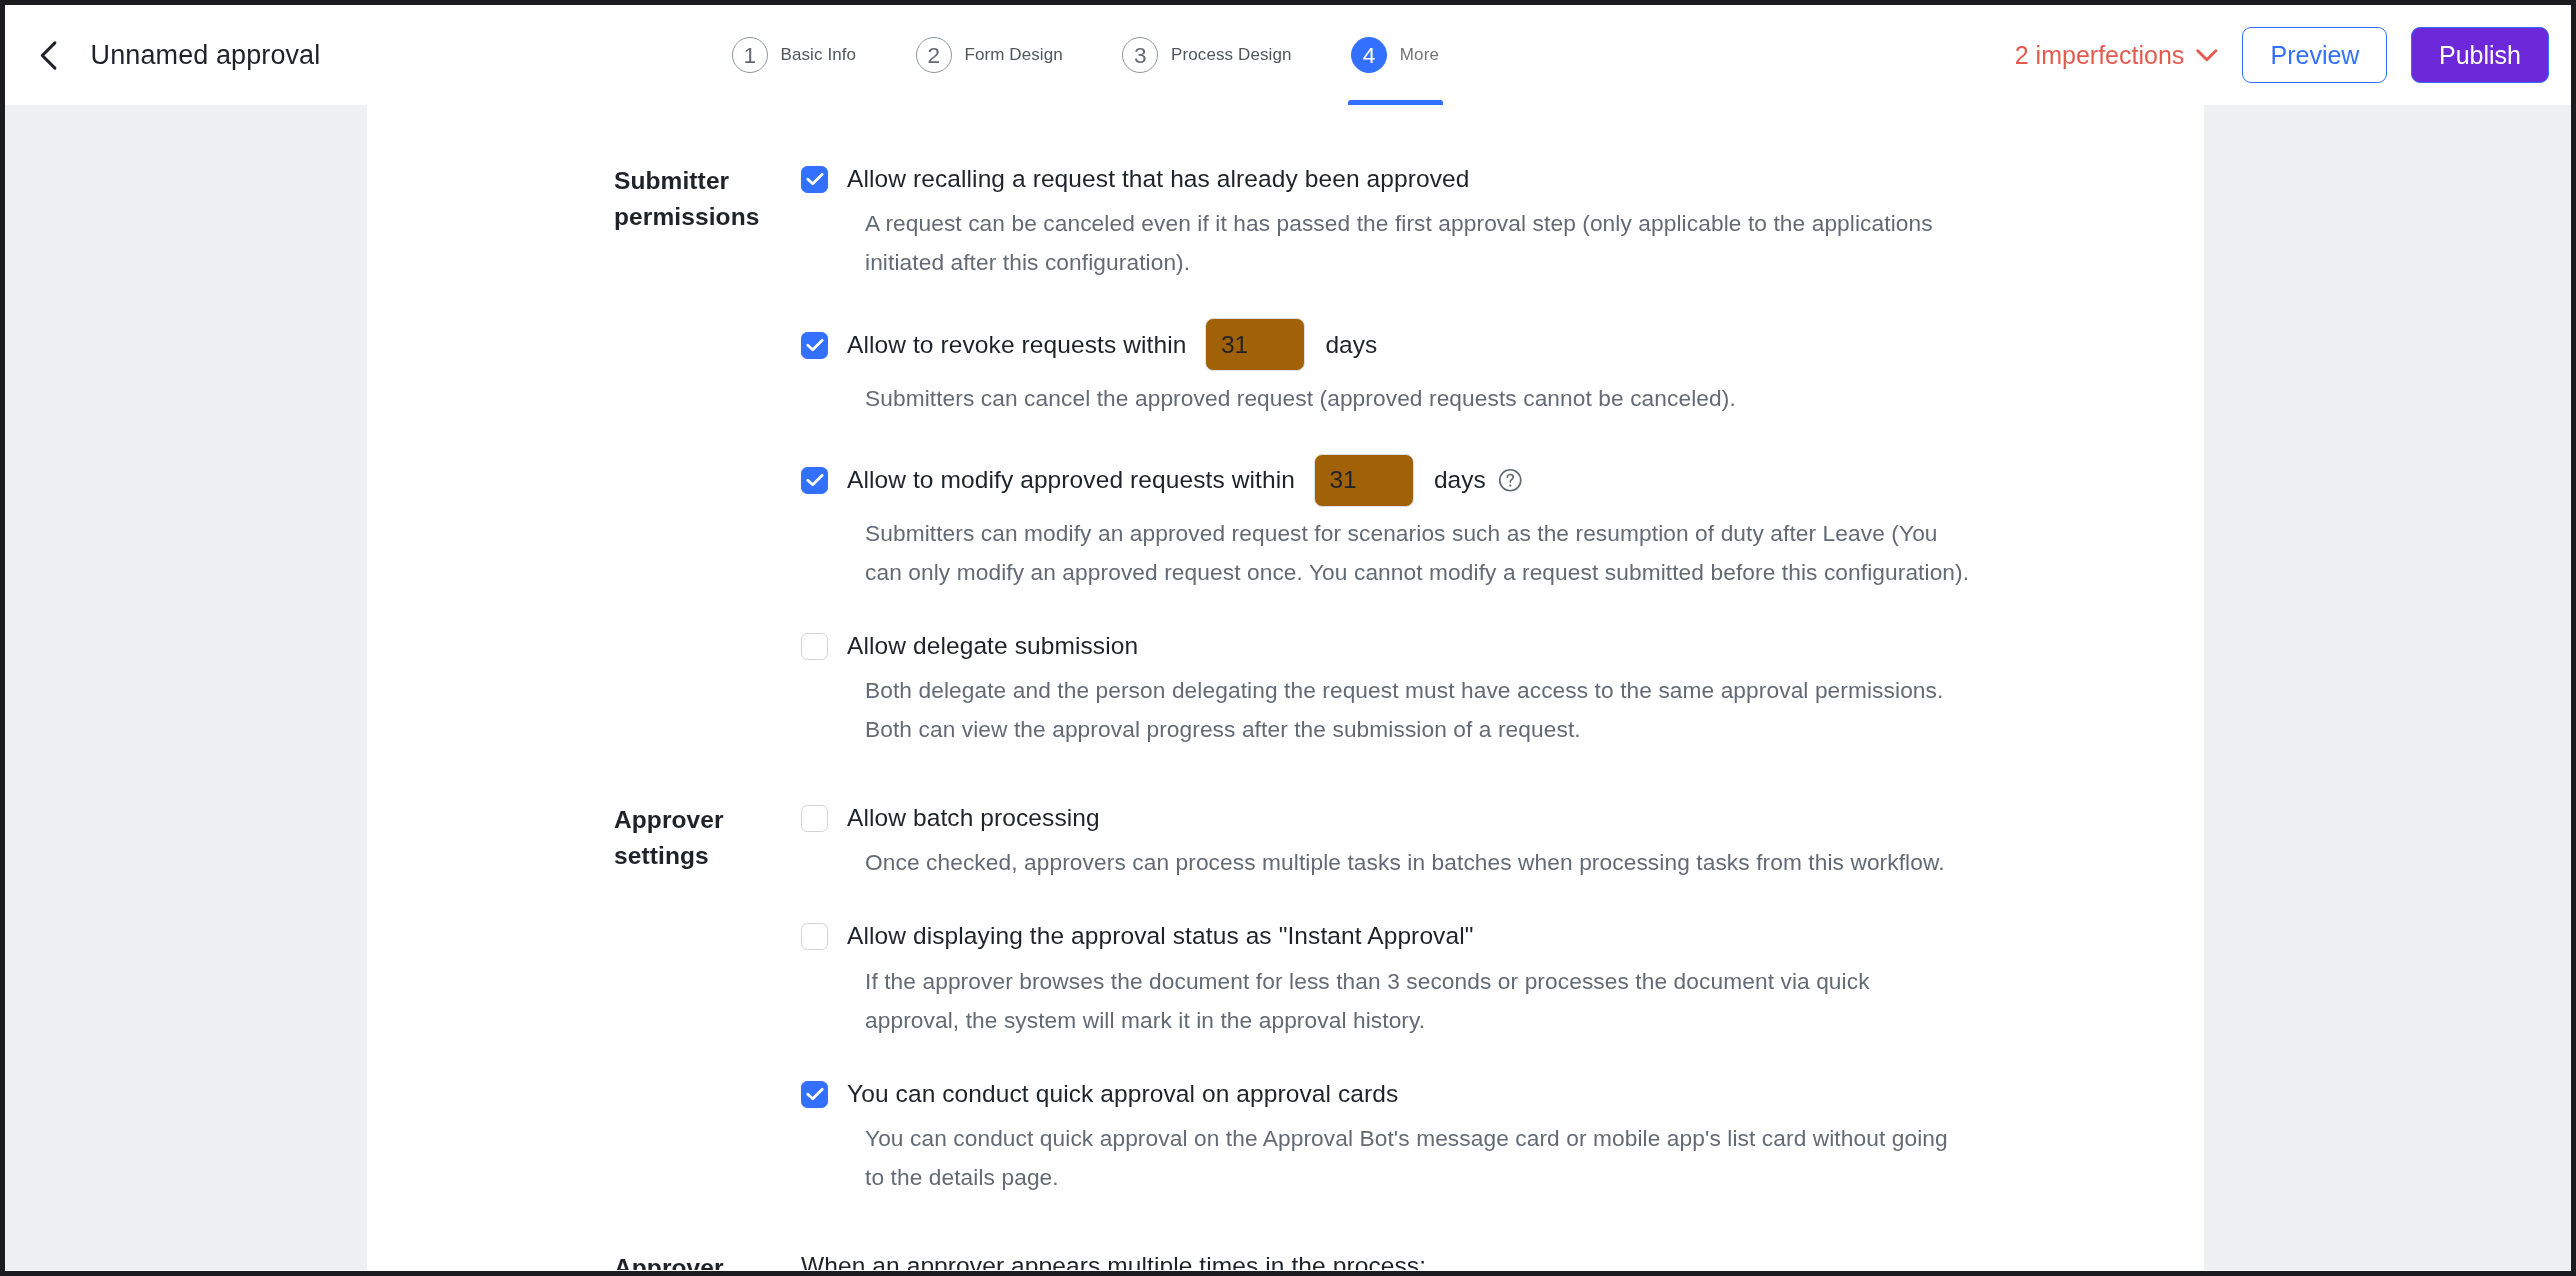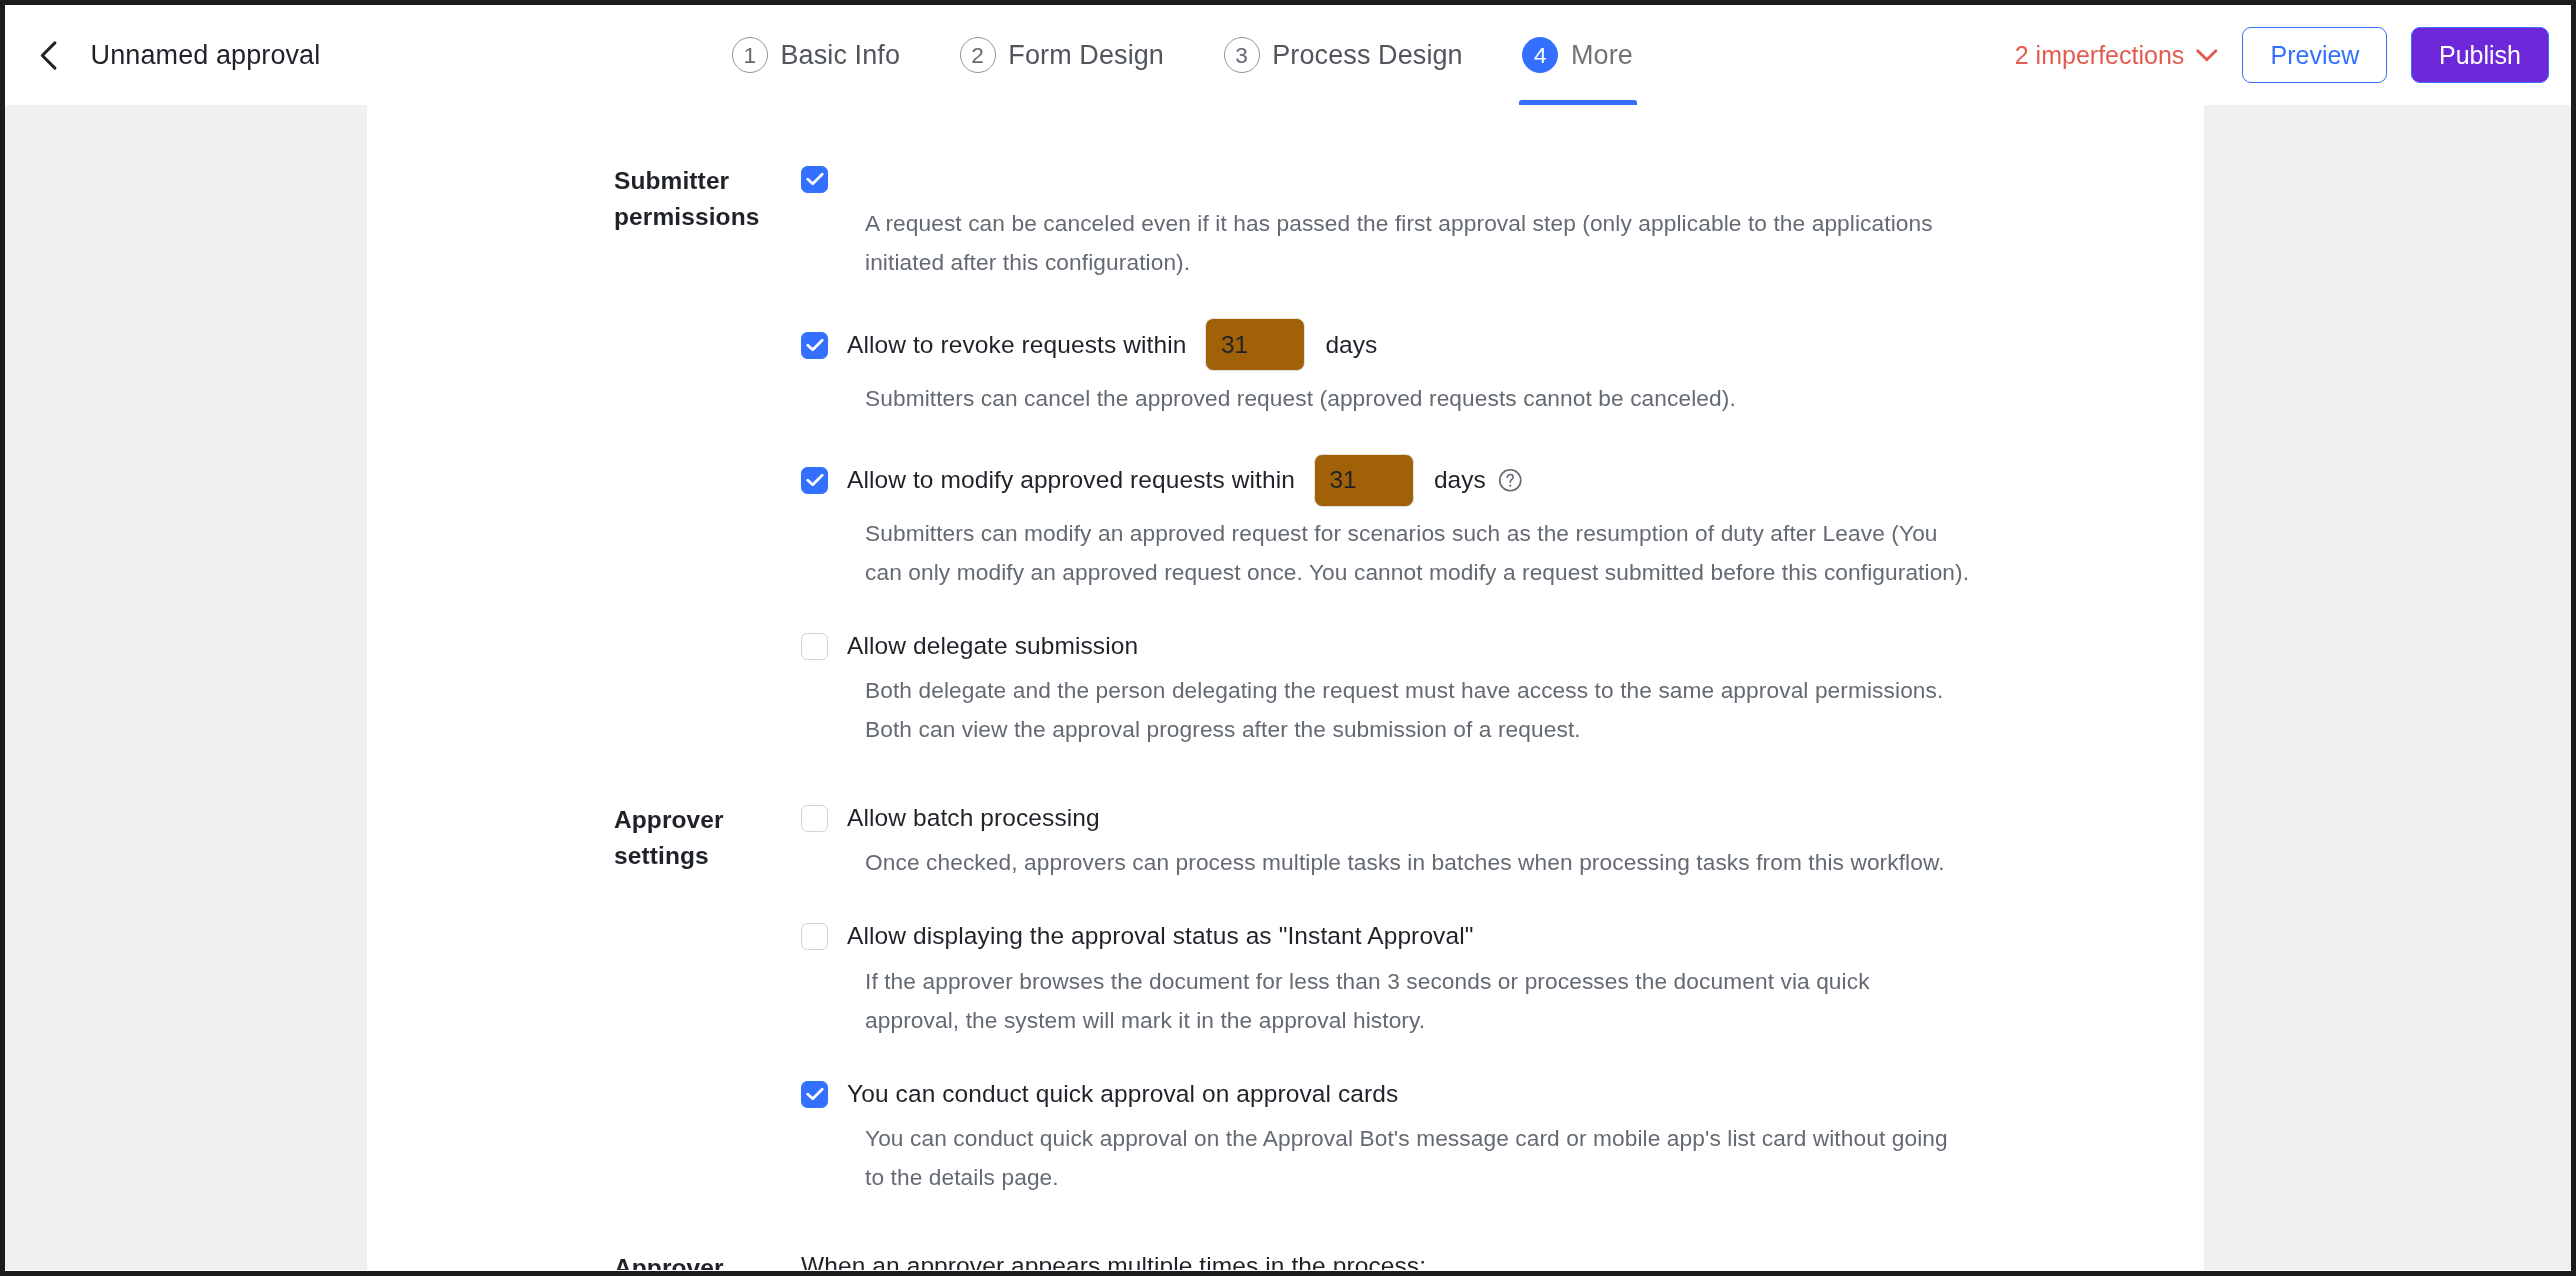--- a/index.html
+++ b/index.html
@@ -89,21 +89,21 @@
     align-items: center;
     justify-content: center;
     font-size: 22.7px;
     line-height: 1;
     border: 1.8px solid #8f959e;
     color: #646a73;
     flex-shrink: 0;
   }
 
   .tab-label {
-    font-size: 27px;
+    font-size: 17px;
     color: #51565d;
     white-space: nowrap;
     letter-spacing: 0.1px;
   }
 
   .tab.active .tab-num {
     background: #3370ff;
     border-color: #3370ff;
     color: #ffffff;
     font-weight: normal;
@@ -381,20 +381,21 @@
 
             <div class="opt-row">
               <div class="opt-main">
                 <span class="cbox checked">
                   <span>
                     <svg width="18" height="14.5" viewBox="0 0 20 16" fill="none">
                       <path d="M2 8 L7.5 13 L18 2.5" stroke="#ffffff" stroke-width="3" stroke-linecap="round" stroke-linejoin="round"></path>
                     </svg>
                   </span>
                 </span>
+                <span class="opt-label">Allow recalling a request that has already been approved</span>
               </div>
               <div class="opt-desc">A request can be canceled even if it has passed the first approval step (only applicable to the applications initiated after this configuration).</div>
             </div>
 
             <div class="gap-md"></div>
 
             <div class="opt-row">
               <div class="opt-main">
                 <span class="cbox checked">
                   <span>

